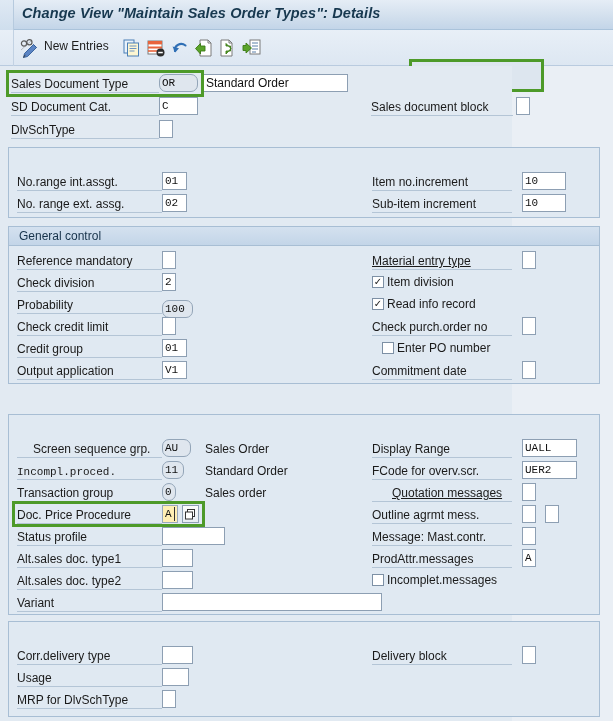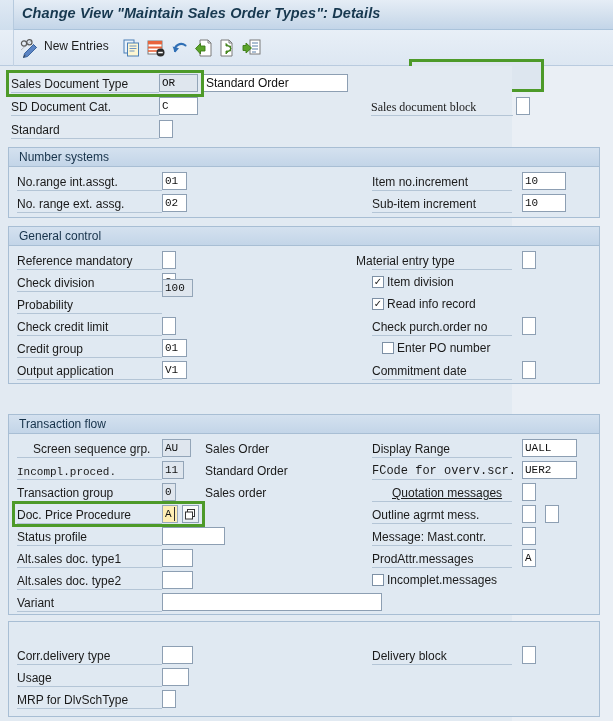--- a/index.html
+++ b/index.html
@@ -74,21 +74,21 @@
   .label-rule {
     position: absolute; height: 1px; background: #b4c5d6;
   }
 
   .fld {
     position: absolute; background: #ffffff; border: 1px solid #8d9fb3;
     font-size: 11px; font-family: "Liberation Mono", monospace;
     color: #111; padding: 0 2px; line-height: 16px; height: 18px;
     overflow: hidden; white-space: nowrap;
   }
-  .fld.ro { background: #dfe6ee; border-color: #93a5b8; }
+  .fld.ro { background: #dfe6ee; border-color: #93a5b8; border-radius: 7px; }
   .fld.txt { font-family: "Liberation Sans", sans-serif; font-size: 12px; }
   .fld.hl { background: #ffefb4; border-color: #9aa9bb; }
   .fld.hl::after {
     content: ""; position: absolute; right: 2px; top: 1px; width: 1px; height: 14px;
     background: #333;
   }
 
   .srchbtn {
     position: absolute; width: 17px; height: 18px;
     background: linear-gradient(180deg,#fbfcfd 0%, #e6ecf3 100%);
@@ -214,32 +214,29 @@
     <div class="label" style="left:11px; top:11px;">Sales Document Type</div>
     <div class="label-rule" style="left:11px; top:26px; width:148px;"></div>
     <div class="fld ro" style="left:159px; top:8px; width:39px;">OR</div>
     <div class="fld txt" style="left:203px; top:8px; width:145px;">Standard Order</div>
     <div class="annot" style="left:6px; top:4px; width:198px; height:27px;"></div>
 
     <div class="label" style="left:11px; top:34px;">SD Document Cat.</div>
     <div class="label-rule" style="left:11px; top:49px; width:148px;"></div>
     <div class="fld" style="left:159px; top:31px; width:39px;">C</div>
 
-    <div class="label" style="left:371px; top:34px;font-family:Liberation Serif, serif;">Sales document block</div>
+    <div class="label" style="left:371px; top:34px;">Sales document block</div>
     <div class="label-rule" style="left:371px; top:49px; width:142px;"></div>
     <div class="fld" style="left:516px; top:31px; width:14px;"></div>
 
-    <div class="label" style="left:11px; top:57px;">Standard</div>
+    <div class="label" style="left:11px; top:57px;">DlvSchType</div>
     <div class="label-rule" style="left:11px; top:72px; width:148px;"></div>
     <div class="fld" style="left:159px; top:54px; width:14px;"></div>
 
     <div class="panel" style="left:8px; top:81px; width:592px; height:71px;">
-      <div class="panel-head">
-        <span>Number systems</span>
-      </div>
       <div class="label" style="left:8px; top:27px;">No.range int.assgt.</div>
       <div class="label-rule" style="left:8px; top:42px; width:145px;"></div>
       <div class="fld" style="left:153px; top:24px; width:25px;">01</div>
 
       <div class="label" style="left:8px; top:49px;">No. range ext. assg.</div>
       <div class="label-rule" style="left:8px; top:64px; width:145px;"></div>
       <div class="fld" style="left:153px; top:46px; width:25px;">02</div>
 
       <div class="label" style="left:363px; top:27px;">Item no.increment</div>
       <div class="label-rule" style="left:363px; top:42px; width:140px;"></div>
@@ -258,35 +255,35 @@
       <div class="label" style="left:8px; top:27px;">Reference mandatory</div>
       <div class="label-rule" style="left:8px; top:42px; width:145px;"></div>
       <div class="fld" style="left:153px; top:24px; width:14px;"></div>
 
       <div class="label" style="left:8px; top:49px;">Check division</div>
       <div class="label-rule" style="left:8px; top:64px; width:145px;"></div>
       <div class="fld" style="left:153px; top:46px; width:14px;">2</div>
 
       <div class="label" style="left:8px; top:71px;">Probability</div>
       <div class="label-rule" style="left:8px; top:86px; width:145px;"></div>
-      <div class="fld ro" style="left:153px; top:52px; width:31px;">100</div>
+      <div class="fld ro" style="left:153px; top:73px; width:31px;">100</div>
 
       <div class="label" style="left:8px; top:93px;">Check credit limit</div>
       <div class="label-rule" style="left:8px; top:108px; width:145px;"></div>
       <div class="fld" style="left:153px; top:90px; width:14px;"></div>
 
       <div class="label" style="left:8px; top:115px;">Credit group</div>
       <div class="label-rule" style="left:8px; top:130px; width:145px;"></div>
       <div class="fld" style="left:153px; top:112px; width:25px;">01</div>
 
       <div class="label" style="left:8px; top:137px;">Output application</div>
       <div class="label-rule" style="left:8px; top:152px; width:145px;"></div>
       <div class="fld" style="left:153px; top:134px; width:25px;">V1</div>
 
-      <div class="label" style="left:347px; top:27px;">Material entry type</div>
+      <div class="label" style="left:363px; top:27px;text-decoration:underline;">Material entry type</div>
       <div class="label-rule" style="left:363px; top:42px; width:140px;"></div>
       <div class="fld" style="left:513px; top:24px; width:14px;"></div>
 
       <div class="chk-row" style="left:363px; top:48px;">
         <span class="chk">✓</span>
         <span class="chk-label">Item division</span>
       </div>
 
       <div class="chk-row" style="left:363px; top:70px;">
         <span class="chk">✓</span>
@@ -301,23 +298,20 @@
         <span class="chk"></span>
         <span class="chk-label">Enter PO number</span>
       </div>
 
       <div class="label" style="left:363px; top:137px;">Commitment  date</div>
       <div class="label-rule" style="left:363px; top:152px; width:140px;"></div>
       <div class="fld" style="left:513px; top:134px; width:14px;"></div>
     </div>
 
     <div class="panel" style="left:8px; top:348px; width:592px; height:201px;">
-      <div class="panel-head">
-        <span>Transaction flow</span>
-      </div>
 
       <div class="label" style="left:24px; top:27px;">Screen sequence grp.</div>
       <div class="label-rule" style="left:8px; top:42px; width:145px;"></div>
       <div class="fld ro" style="left:153px; top:24px; width:29px;">AU</div>
       <div class="label" style="left:196px; top:27px;">Sales Order</div>
 
       <div class="label mono" style="left:8px; top:50px;">Incompl.proced.</div>
       <div class="label-rule" style="left:8px; top:64px; width:145px;"></div>
       <div class="fld ro" style="left:153px; top:46px; width:22px;">11</div>
       <div class="label" style="left:196px; top:49px;">Standard Order</div>
@@ -351,21 +345,21 @@
       <div class="fld" style="left:153px; top:156px; width:31px;"></div>
 
       <div class="label" style="left:8px; top:181px;">Variant</div>
       <div class="label-rule" style="left:8px; top:196px; width:145px;"></div>
       <div class="fld" style="left:153px; top:178px; width:220px;"></div>
 
       <div class="label" style="left:363px; top:27px;">Display Range</div>
       <div class="label-rule" style="left:363px; top:42px; width:140px;"></div>
       <div class="fld" style="left:513px; top:24px; width:55px;">UALL</div>
 
-      <div class="label" style="left:363px; top:49px;font-family:Liberation Mono, monospace;">FCode for overv.scr.</div>
+      <div class="label" style="left:363px; top:49px;">FCode for overv.scr.</div>
       <div class="label-rule" style="left:363px; top:64px; width:140px;"></div>
       <div class="fld" style="left:513px; top:46px; width:55px;">UER2</div>
 
       <div class="label" style="left:383px; top:71px;text-decoration:underline;">Quotation messages</div>
       <div class="label-rule" style="left:363px; top:86px; width:140px;"></div>
       <div class="fld" style="left:513px; top:68px; width:14px;"></div>
 
       <div class="label" style="left:363px; top:93px;">Outline agrmt mess.</div>
       <div class="label-rule" style="left:363px; top:108px; width:140px;"></div>
       <div class="fld" style="left:513px; top:90px; width:14px;"></div>

